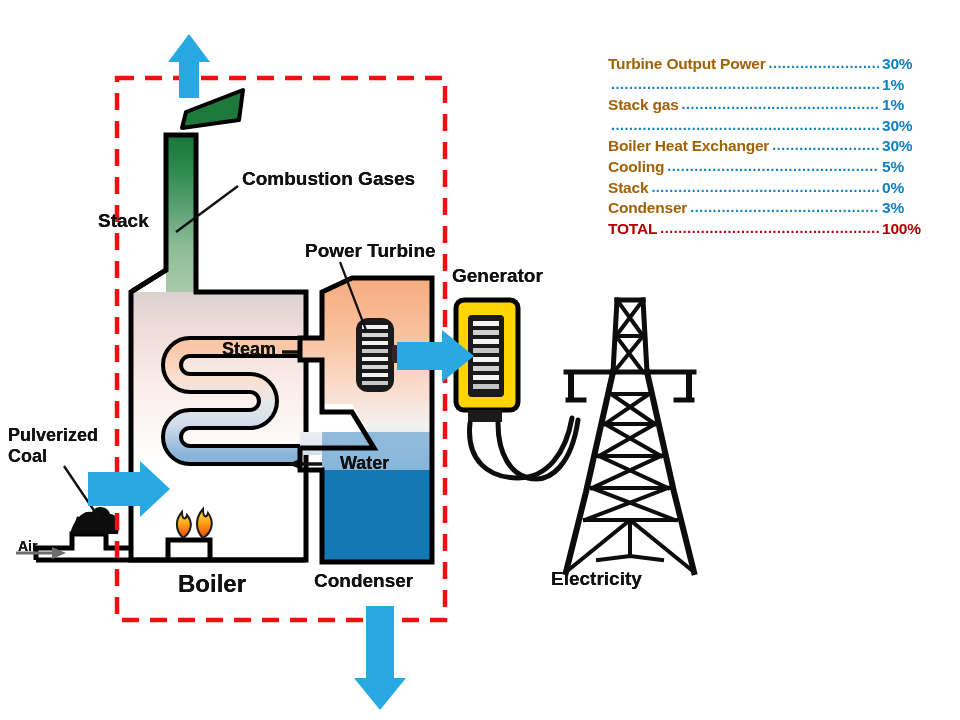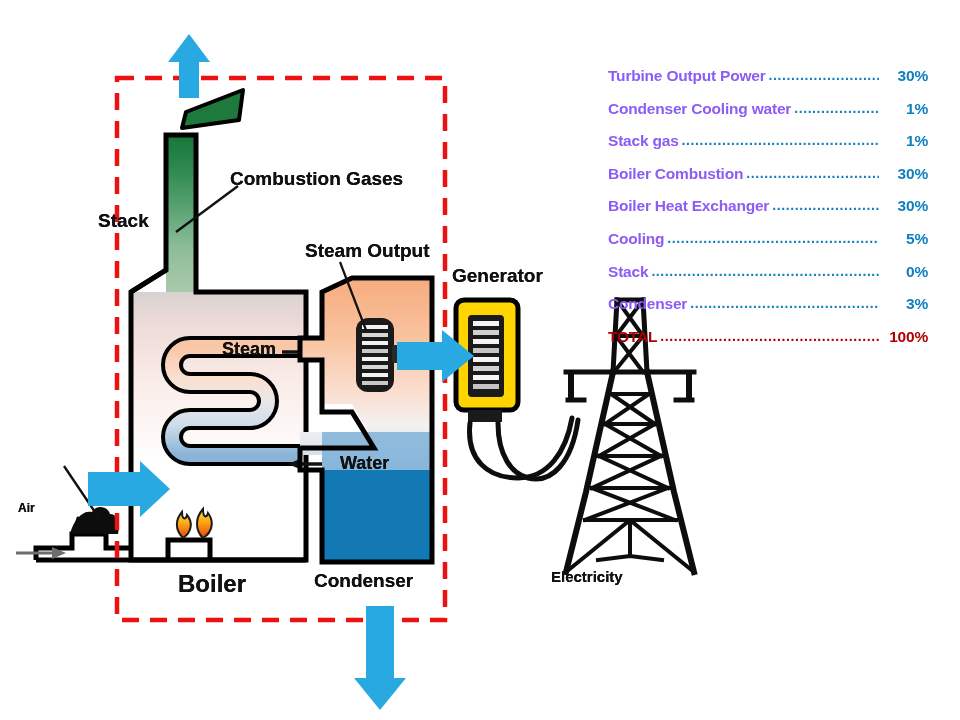--- a/index.html
+++ b/index.html
@@ -11,48 +11,48 @@
   
   #availability{
     position:absolute; left:608px; top:54px; width:320px;
     font-family:"Liberation Sans",sans-serif;
     font-weight:bold; font-size:15.5px; line-height:20.6px;
     letter-spacing:-0.2px;
     -webkit-font-smoothing:none;
   }
   #avail-title{color:#b00000; font-size:17px; margin-bottom:1px;}
   .avail-row{display:flex; align-items:baseline; white-space:nowrap;}
-  .avail-row .lbl{color:#8b5cf6;}
+  .avail-row .lbl{color:#a16207;}
   .avail-row .dots{
     flex:1 1 auto; overflow:hidden; color:#0e7fbf;
     margin:0 3px; letter-spacing:0.6px; font-size:14px;
     position:relative; top:-1px;
   }
-  .avail-row .val{color:#0e7fbf; min-width:46px; text-align:right;margin-top:12px;}
+  .avail-row .val{color:#0e7fbf; min-width:46px; text-align:left;}
   .avail-row.total .lbl,
   .avail-row.total .dots,
   .avail-row.total .val{color:#b00000;}
 
   
   .dlabel{
     position:absolute; color:#111; font-weight:bold;
     font-family:"Liberation Sans",sans-serif;
     white-space:nowrap; text-shadow:0 0 0 #000;
   }
-  #lbl-combustion{left:230px; top:168px; font-size:19px;}
+  #lbl-combustion{left:242px; top:168px; font-size:19px;}
   #lbl-stack{left:98px; top:210px; font-size:19px;}
   #lbl-steamturbine{left:305px; top:240px; font-size:19px;}
   #lbl-generator{left:452px; top:265px; font-size:19px;}
   #lbl-steam{left:222px; top:339px; font-size:18px;}
   #lbl-water{left:340px; top:453px; font-size:18px;text-align:center;}
   #lbl-pulv{left:8px; top:425px; font-size:18px; line-height:21px; white-space:pre;}
-  #lbl-air{left:18px; top:501px; font-size:12px;}
+  #lbl-air{left:18px; top:538px; font-size:14px;}
   #lbl-boiler{left:178px; top:570px; font-size:24px;}
   #lbl-condenser{left:314px; top:570px; font-size:19px;}
-  #lbl-electricity{left:551px; top:568px; font-size:15px;text-align:right;}
+  #lbl-electricity{left:551px; top:568px; font-size:19px;text-align:right;}
 </style>
 </head>
 <body>
 
 <div id="stage">
 
   <svg class="layer" viewBox="0 0 960 720">
     <defs>
 
       <linearGradient id="gBoiler" x1="0" y1="0" x2="0" y2="1">
@@ -239,48 +239,48 @@
     <rect x="117" y="78" width="328" height="542" fill="none" stroke="#ee1111" stroke-width="4.5" stroke-dasharray="17 11" stroke-linecap="butt"></rect>
 
     <path d="M179,98 L179,62 L168,62 L189,34 L210,62 L199,62 L199,98 Z" fill="#29a9e1"></path>
     <path d="M88,472 L140,472 L140,461 L170,489 L140,517 L140,506 L88,506 Z" fill="#29a9e1"></path>
     <path d="M397,342 L442,342 L442,330 L474,356 L442,382 L442,370 L397,370 Z" fill="#29a9e1"></path>
     <path d="M366,606 L366,678 L354,678 L380,710 L406,678 L394,678 L394,606 Z" fill="#29a9e1"></path>
   </svg>
 
   <div class="dlabel" id="lbl-combustion">Combustion Gases</div>
   <div class="dlabel" id="lbl-stack">Stack</div>
-  <div class="dlabel" id="lbl-steamturbine">Steam Output</div>
+  <div class="dlabel" id="lbl-steamturbine">Power Turbine</div>
   <div class="dlabel" id="lbl-generator">Generator</div>
   <div class="dlabel" id="lbl-steam">Steam</div>
   <div class="dlabel" id="lbl-water">Water</div>
+  <div class="dlabel" id="lbl-pulv">Pulverized
+Coal</div>
   <div class="dlabel" id="lbl-air">Air</div>
   <div class="dlabel" id="lbl-boiler">Boiler</div>
   <div class="dlabel" id="lbl-condenser">Condenser</div>
   <div class="dlabel" id="lbl-electricity">Electricity</div>
 
   <div id="availability">
     <div id="avail-rows">
         <div class="avail-row">
           <span class="lbl">Turbine Output Power</span>
           <span class="dots">................................................................</span>
           <span class="val">30%</span>
         </div>
         <div class="avail-row">
-          <span class="lbl">Condenser Cooling water</span>
           <span class="dots">................................................................</span>
           <span class="val">1%</span>
         </div>
         <div class="avail-row">
           <span class="lbl">Stack gas</span>
           <span class="dots">................................................................</span>
           <span class="val">1%</span>
         </div>
         <div class="avail-row">
-          <span class="lbl">Boiler Combustion</span>
           <span class="dots">................................................................</span>
           <span class="val">30%</span>
         </div>
         <div class="avail-row">
           <span class="lbl">Boiler Heat Exchanger</span>
           <span class="dots">................................................................</span>
           <span class="val">30%</span>
         </div>
         <div class="avail-row">
           <span class="lbl">Cooling</span>

